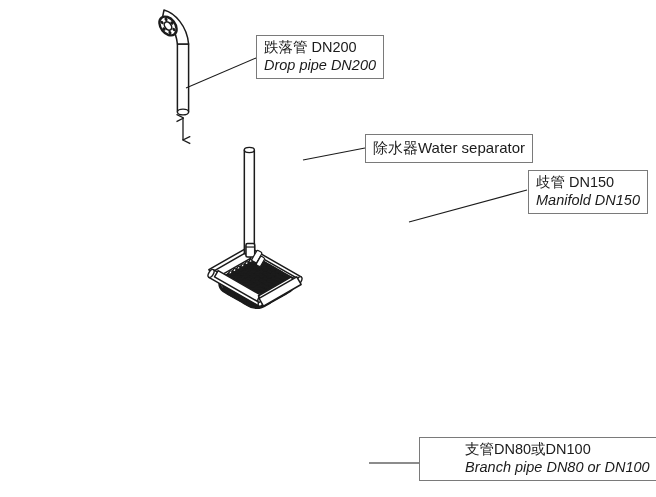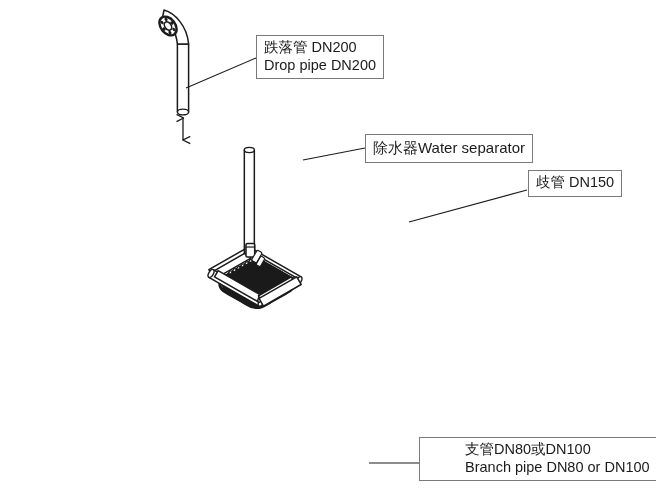--- a/index.html
+++ b/index.html
@@ -16,21 +16,21 @@
     border:1px solid #7a7a7a;
     background:#ffffff;
     box-sizing:border-box;
     padding:3px 7px 4px 7px;
     line-height:1.22;
     color:#1b1b1b;
     white-space:nowrap;
   }
   .callout .l1,.callout .l2{display:block;}
   .callout .l1{font-size:14.5px;}
-  .callout .l2{font-size:14.5px;}
+  .callout .l2{font-size:14.5px;font-style:italic;}
   .callout.one-line{padding:4px 7px 5px 7px;}
   .callout.one-line .l1{font-size:15px;}
 
   #cal-drop{left:256px;top:35px;}
   #cal-sep{left:365px;top:134px;}
   #cal-man{left:528px;top:170px;}
   #cal-branch{left:419px;top:437px;padding-left:45px;}
 </style>
 </head>
 <body>
@@ -865,20 +865,21 @@
     <span class="l1">跌落管 DN200</span>
     <span class="l2">Drop pipe DN200</span>
   </div>
 
   <div class="callout one-line" id="cal-sep">
     <span class="l1">除水器Water separator</span>
   </div>
 
   <div class="callout" id="cal-man">
     <span class="l1">歧管 DN150</span>
+    <span class="l2">Manifold DN150</span>
   </div>
 
   <div class="callout" id="cal-branch">
     <span class="l1">支管DN80或DN100</span>
     <span class="l2">Branch pipe DN80 or DN100</span>
   </div>
 
 </div>
 
 </body></html>

